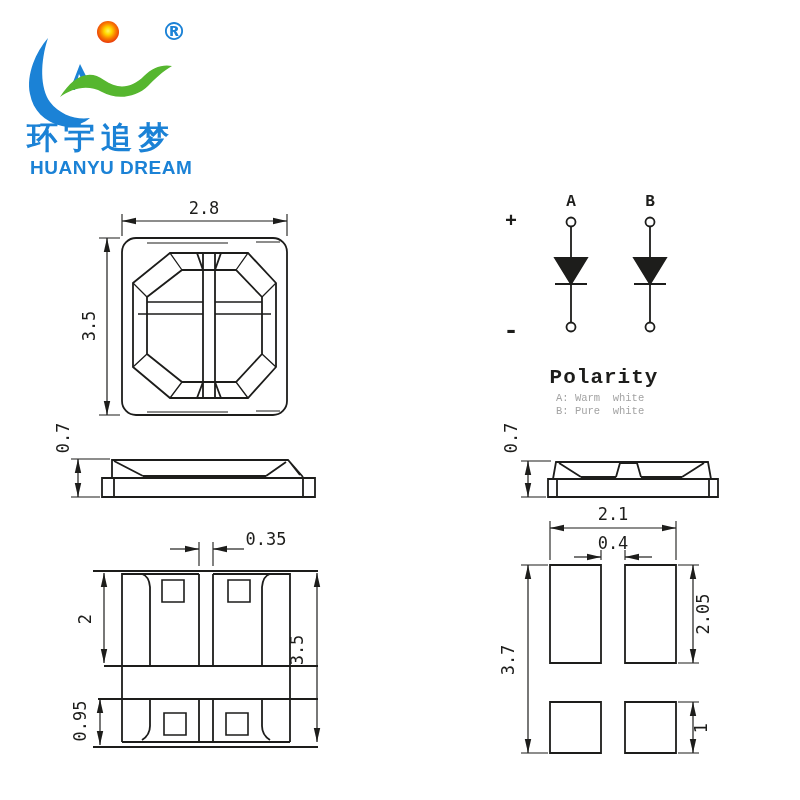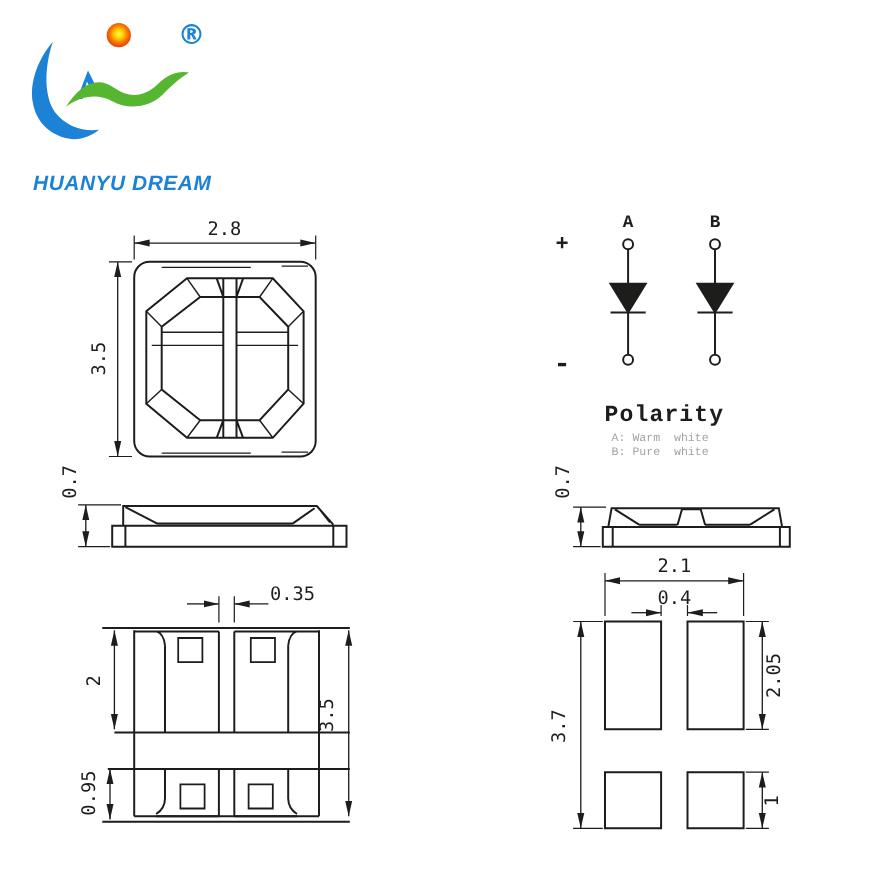--- a/index.html
+++ b/index.html
@@ -7,21 +7,21 @@
           font-family:"Liberation Sans",sans-serif;}
   svg{position:absolute;left:0;top:0;}
   .dimtxt{font-family:"DejaVu Sans Mono",monospace;font-size:17px;fill:#1d1d1b;}
   .poltitle{font-family:"Liberation Mono",monospace;font-size:21px;font-weight:bold;fill:#1d1d1b;letter-spacing:1px;}
   .polnote{font-family:"Liberation Mono",monospace;font-size:10.5px;fill:#a3a3a3;white-space:pre;}
   .polsign{font-family:"Liberation Mono",monospace;font-weight:bold;fill:#1d1d1b;}
   .ablabel{font-family:"Liberation Mono",monospace;font-size:16px;font-weight:bold;fill:#1d1d1b;}
   .logo-cn{position:absolute;left:27px;top:117px;width:200px;color:#1b82d6;
            font-family:"DejaVu Sans",sans-serif;font-weight:bold;font-size:31px;letter-spacing:6px;white-space:nowrap;}
   .logo-en{position:absolute;left:30px;top:157px;width:220px;color:#1b82d6;
-           font-family:"Liberation Sans",sans-serif;font-weight:bold;font-size:19px;letter-spacing:0.5px;white-space:nowrap;font-style:italic;}
+           font-family:"Liberation Sans",sans-serif;font-weight:bold;font-size:19px;letter-spacing:0.5px;white-space:nowrap;}
   .reg{font-family:"DejaVu Sans",sans-serif;font-size:25px;font-weight:bold;fill:#1b82d6;}
 </style>
 </head>
 <body>
 
 <div id="canvas">
 
   <svg width="230" height="200" viewBox="0 0 230 200">
     <defs>
       <radialGradient id="sun" cx="50%" cy="45%" r="55%">
@@ -30,20 +30,21 @@
         <stop offset="65%" stop-color="#f97b00"></stop>
         <stop offset="100%" stop-color="#e8380b"></stop>
       </radialGradient>
     </defs>
     <path fill="#1b82d6" d="M48,38 C36,52 26,74 30,94 C33,110 44,122 62,126 C72,128 83,124 90,118 C76,120 60,115 50,102 C40,88 40,62 48,38 Z"></path>
     <path fill="#1b82d6" d="M70,90 L80,64 L90,84 L84,84 L79,74 L75,90 Z"></path>
     <path fill="#56b62f" d="M60,97 C72,78 88,68 104,80 C118,90 132,88 144,76 C152,68 162,64 172,66 C162,72 156,78 148,86 C136,98 116,100 102,92 C88,84 72,88 60,97 Z"></path>
     <circle cx="108" cy="32" r="11" fill="url(#sun)"></circle>
     <text class="reg" x="174" y="40" text-anchor="middle">®</text>
   </svg>
+  <div class="logo-cn">环宇追梦</div>
   <div class="logo-en">HUANYU DREAM</div>
 
   <svg width="800" height="800" viewBox="0 0 800 800">
     <defs>
       <marker id="arr" viewBox="0 0 14 8" refX="14" refY="4" markerWidth="14" markerHeight="8" markerUnits="userSpaceOnUse" orient="auto-start-reverse">
         <path d="M0,0.8 L14,4 L0,7.2 Z" fill="#1d1d1b"></path>
       </marker>
     </defs>
 
     <g stroke="#1d1d1b" fill="none" stroke-width="1.8">

